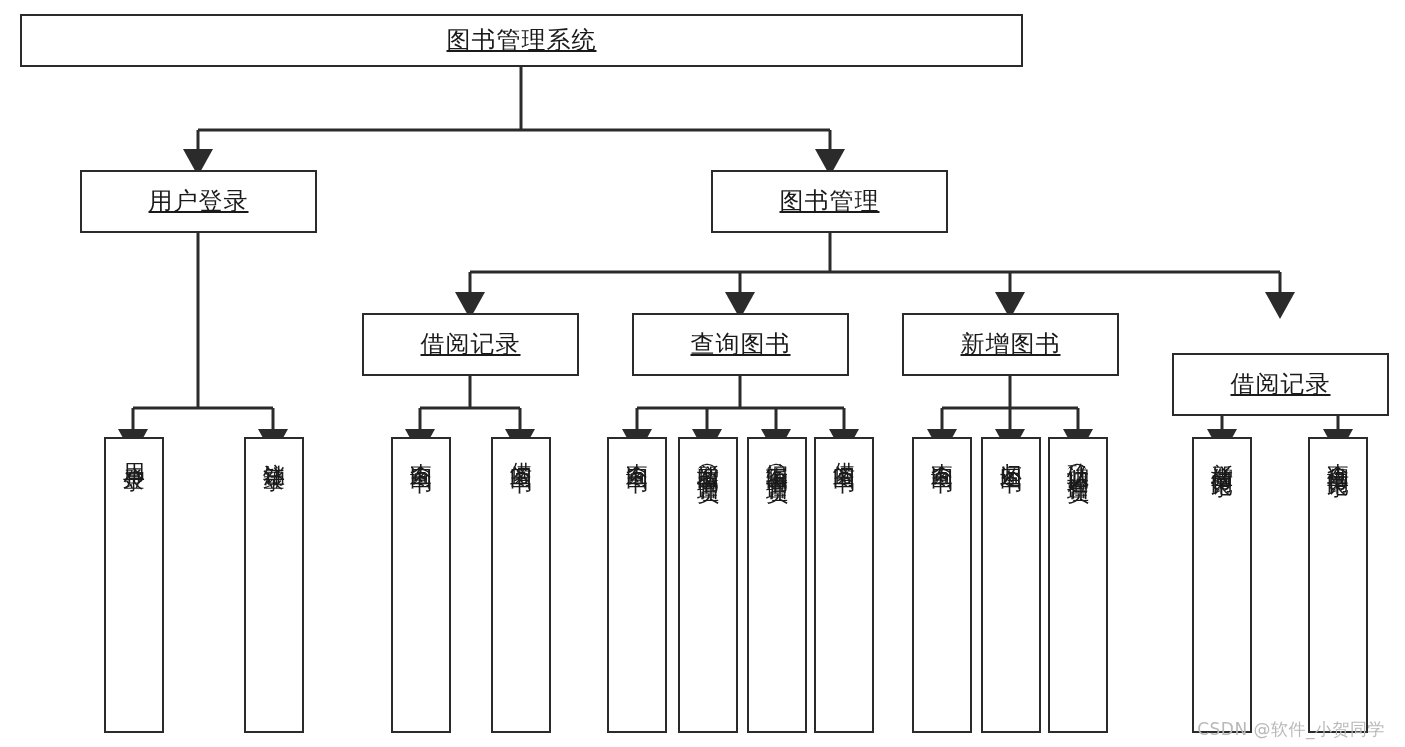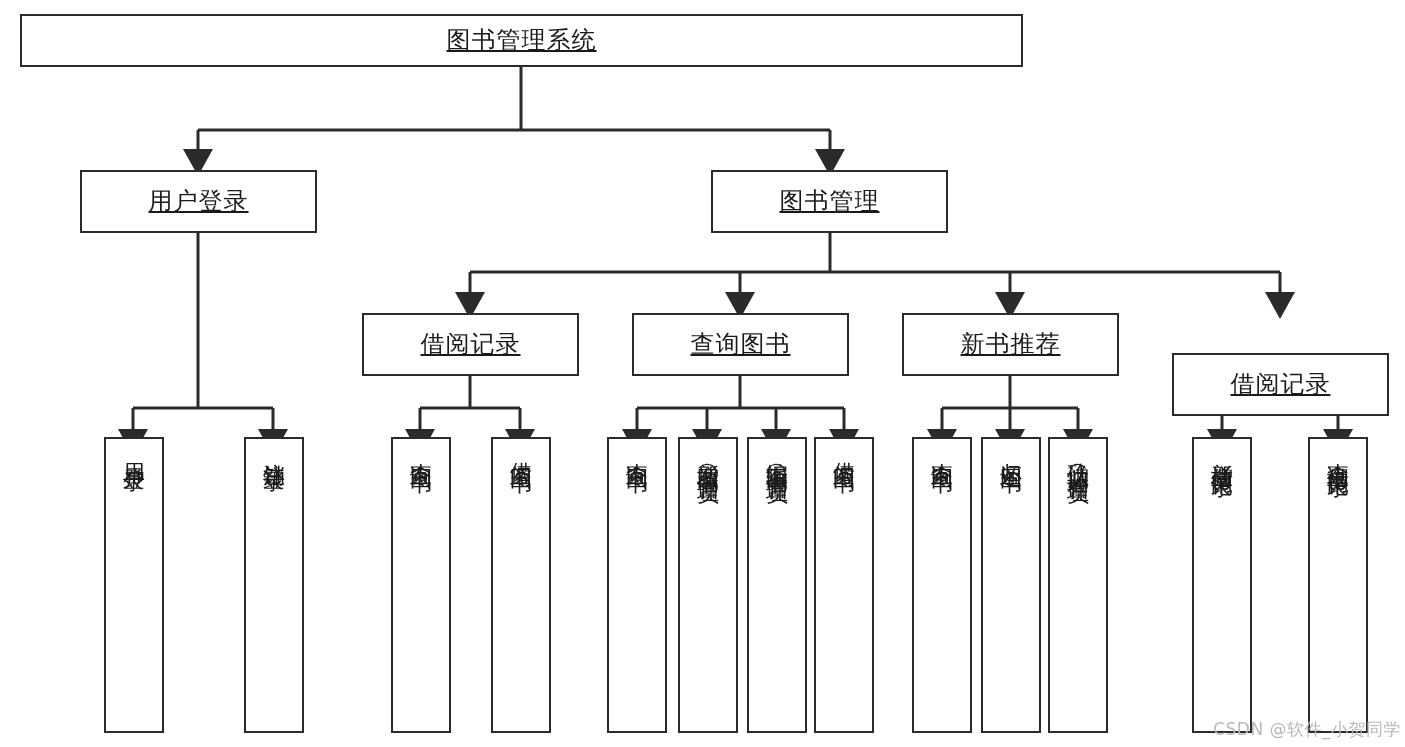--- a/index.html
+++ b/index.html
@@ -24,21 +24,21 @@
     text-orientation:upright;
     font-size:22px;
     letter-spacing:3px;
     padding-top:6px;
     justify-content:flex-start;
     align-items:center;
   }
   .node.vert.toppad{justify-content:flex-start;}
   #watermark{
     position:absolute;
-    right:4px;bottom:6px;
+    right:20px;bottom:6px;
     font-size:17px;
     color:#b9b9b9;
     letter-spacing:.5px;
     white-space:nowrap;
     z-index:5;
   }
 </style>
 </head>
 <body>
 
@@ -94,21 +94,21 @@
     </g>
   </svg>
 
   <div class="node horiz" style="left:20px;top:14px;width:1003px;height:53px;">图书管理系统</div>
 
   <div class="node horiz" style="left:80px;top:170px;width:237px;height:63px;">用户登录</div>
   <div class="node horiz" style="left:711px;top:170px;width:237px;height:63px;">图书管理</div>
 
   <div class="node horiz" style="left:362px;top:313px;width:217px;height:63px;">借阅记录</div>
   <div class="node horiz" style="left:632px;top:313px;width:217px;height:63px;">查询图书</div>
-  <div class="node horiz" style="left:902px;top:313px;width:217px;height:63px;">新书推荐</div>
+  <div class="node horiz" style="left:902px;top:313px;width:217px;height:63px;">新增图书</div>
   <div class="node horiz" style="left:1172px;top:313px;width:217px;height:63px;margin-top:40px;">借阅记录</div>
 
   <div class="node vert" style="left:104px;top:437px;width:60px;height:296px;">用户登录</div>
   <div class="node vert" style="left:244px;top:437px;width:60px;height:296px;">注销登录</div>
 
   <div class="node vert" style="left:391px;top:437px;width:60px;height:296px;">查询图书</div>
   <div class="node vert" style="left:491px;top:437px;width:60px;height:296px;">借阅图书</div>
 
   <div class="node vert" style="left:607px;top:437px;width:60px;height:296px;">查询图书</div>
   <div class="node vert toppad" style="left:678px;top:437px;width:60px;height:296px;">新增图书（管理员）</div>

